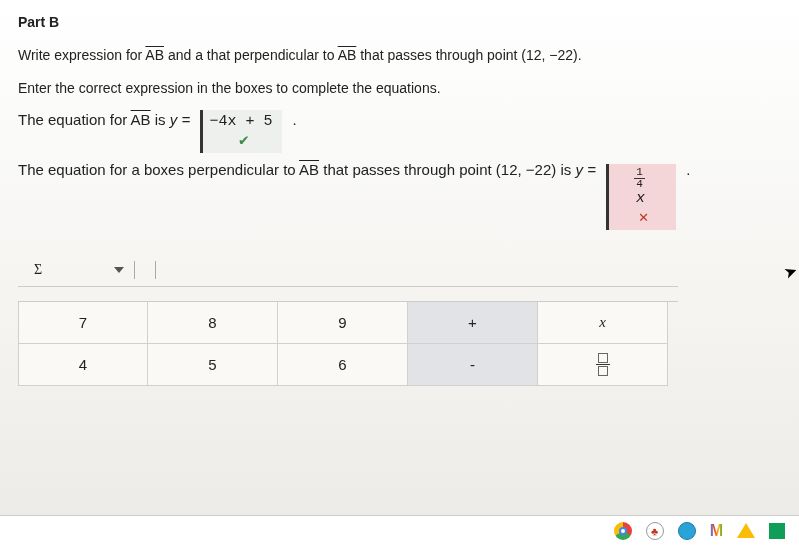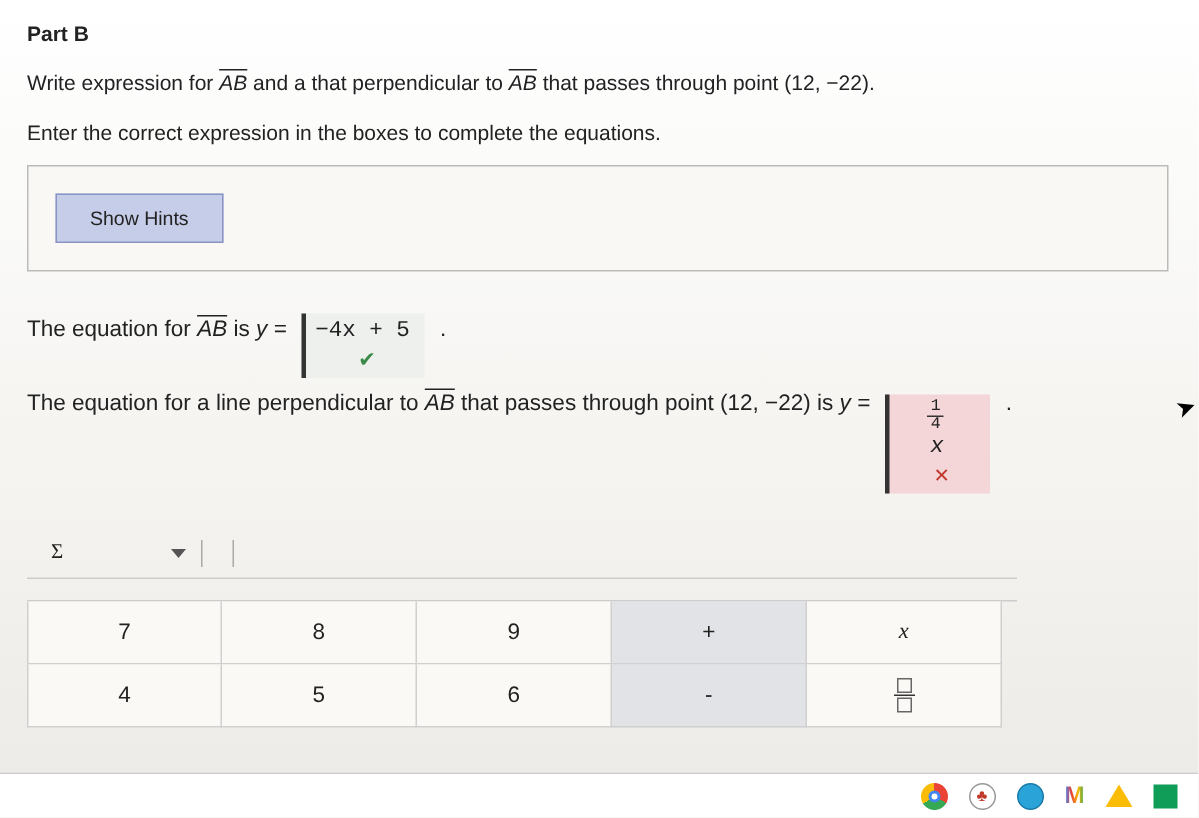--- a/index.html
+++ b/index.html
@@ -11,21 +11,21 @@
       height: 545px;
       overflow: hidden;
       position: relative;
       color: #222;
       font-size: 14px;
     }
     .page { padding: 14px 20px 0 18px; }
     .part-title { font-weight: bold; font-size: 14px; margin-bottom: 16px; }
     .instr { margin-bottom: 14px; line-height: 1.4; }
     .instr2 { margin-bottom: 14px; }
-    .overline { text-decoration: overline; font-style: italic; }
+    .overline { text-decoration: overline; }
     .hints-wrap {
       border: 1px solid #bbb;
       background: #f9f8f4;
       padding: 18px;
       margin-bottom: 28px;
     }
     .show-hints-btn {
       background: #c6cde8;
       border: 1px solid #8a94c4;
       padding: 8px 22px;
@@ -144,38 +144,35 @@
     <span>Write expression for </span>
     <span class="overline">AB</span>
     <span> and a that perpendicular to </span>
     <span class="overline">AB</span>
     <span> that passes through point </span>
     <span>(12, −22)</span><span>.</span>
   </div>
 
   <div class="instr2">Enter the correct expression in the boxes to complete the equations.</div>
 
-  <div class="hints-wrap">
-    <button class="show-hints-btn">Show Hints</button>
-  </div>
 
   <div class="eq-line">
     <span>The equation for </span>
     <span class="overline">AB</span>
     <span> is </span>
     <i>y =</i>
     <span class="answer-box correct">
       <span>−4x + 5</span>
       <span class="check-icon">✔</span>
     </span>
     <span>.</span>
   </div>
 
   <div class="eq-line">
-    <span>The equation for a line perpendicular to </span>
+    <span>The equation for a boxes perpendicular to </span>
     <span class="overline">AB</span>
     <span> that passes through point </span>
     <span>(12, −22)</span>
     <span> is </span>
     <i>y =</i>
     <span class="answer-box incorrect">
       <span class="frac">
         <span class="num">1</span>
         <span class="den">4</span>
       </span>

